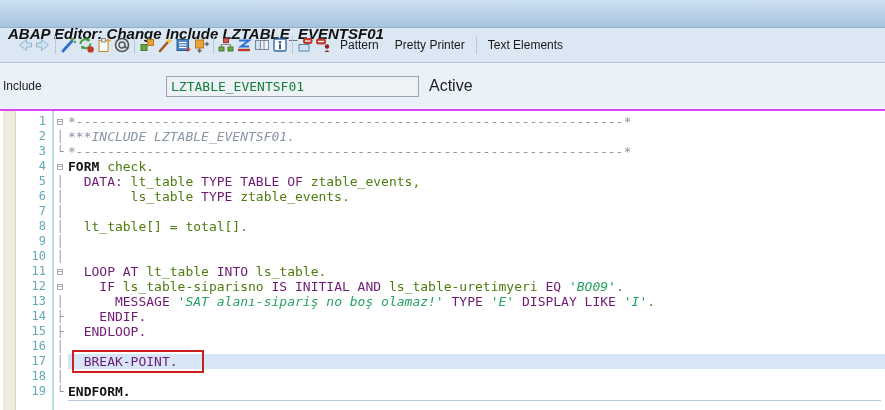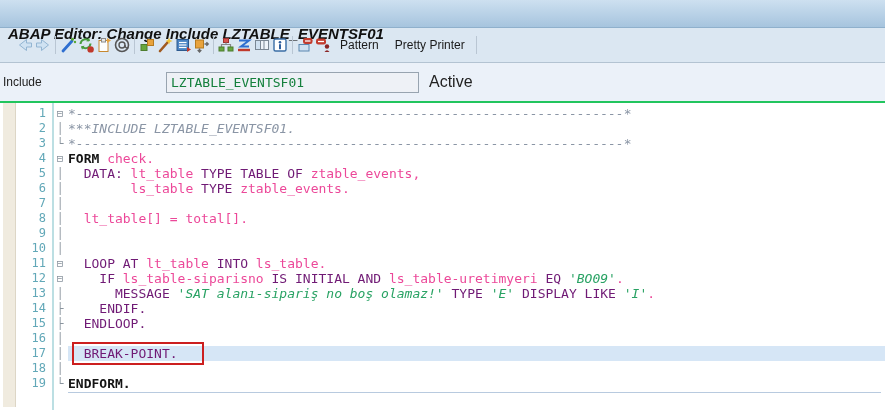--- a/index.html
+++ b/index.html
@@ -13,21 +13,21 @@
 
   
   .toolbar { height:35px; background:#dbe7f2; border-bottom:1px solid #b3c3d2;
     display:flex; align-items:center; padding-left:16px; }
   .icon { width:18px; height:18px; display:inline-block; flex:0 0 auto; cursor:pointer; }
   .icon svg { display:block; width:18px; height:18px; }
   .tb-sep { width:1px; height:18px; background:#b9c6d3; margin:0 3px; flex:0 0 auto; }
   .tb-btn { font-size:12px; color:#1a1a1a; padding:3px 8px; cursor:pointer; white-space:nowrap; }
 
   
-  .includebar { height:40px; background:#ebf1f9; border-bottom:2px solid #22c55e;
+  .includebar { height:48px; background:#ebf1f9; border-bottom:2px solid #d946ef;
     display:flex; align-items:center; }
   .includebar .lbl { font-size:12px; color:#222; padding-left:3px; width:166px; }
   .sap-input { width:253px; height:21px; background:#eef1f6; border:1px solid #98a4b0;
     font-family:"DejaVu Sans Mono", monospace; font-size:13px; color:#15803d; padding:1px 4px; }
   .includebar .status { font-size:16px; color:#222; margin-left:10px; }
 
   
   .editor { position:relative; height:322px; background:#fff; padding:3px 0 0 18px; }
   .left-margin { position:absolute; left:3px; top:0; width:13px; height:calc(100% - 18px);
     background:#f0ebdf; border-right:1px solid #ddd6c6; }
@@ -35,21 +35,21 @@
   .code-row { display:flex; height:15px; line-height:15px; position:relative;
     font-family:"DejaVu Sans Mono", monospace; font-size:13px; white-space:pre; }
   .lnum { width:34px; text-align:right; padding-right:6px; color:#62a8b8; font-size:12px;
     flex:0 0 auto; }
   .fold { width:16px; text-align:center; color:#8a949e; font-size:11px; flex:0 0 auto;
     font-family:"DejaVu Sans Mono","DejaVu Sans", monospace; cursor:pointer; }
   .code { flex:1; color:#1a1a1a; }
   .code .cmt { color:#8a95a5; font-style:italic; }
   .code .kw  { color:#701a75; }
   .code .str { color:#28a263;font-style:italic; }
-  .code .id  { color:#ec4899; }
+  .code .id  { color:#4d7c0f; }
   .code .frm { color:#141414; font-weight:bold; }
   .code-row.hl .code { background:#d6e6f6; }
   .red-box { position:absolute; left:54px; top:-4px; width:132px; height:23px;
     border:2px solid #cc1f1f; pointer-events:none; z-index:5; }
   .end-rule { margin:1px 4px 0 50px; border-top:1px solid #b8cadf; height:0; }
 </style>
 </head>
 <body>
 
 <div class="titlebar">
@@ -168,20 +168,21 @@
     <svg viewBox="0 0 18 18">
         <rect x="2" y="2.5" width="10" height="6" rx="2.2" fill="#c23b2e"></rect>
         <path d="M4 5.5 h6" stroke="#fff" stroke-width="1.3"></path>
         <circle cx="13" cy="10.5" r="2.2" fill="#8a2424"></circle>
         <path d="M10.5 16 q2.5 -3.5 5 0 Z" fill="#8a2424"></path>
       </svg>
   </span>
   <span class="tb-btn">Pattern</span>
   <span class="tb-btn">Pretty Printer</span>
   <span class="tb-sep"></span>
+  <span class="tb-btn">Text Elements</span>
 </div>
 
 <div class="includebar">
   <span class="lbl">Include</span>
   <input class="sap-input" type="text" value="LZTABLE_EVENTSF01" style="">
   <span class="status">Active</span>
 </div>
 
 <div class="editor">
   <div class="left-margin"></div>

